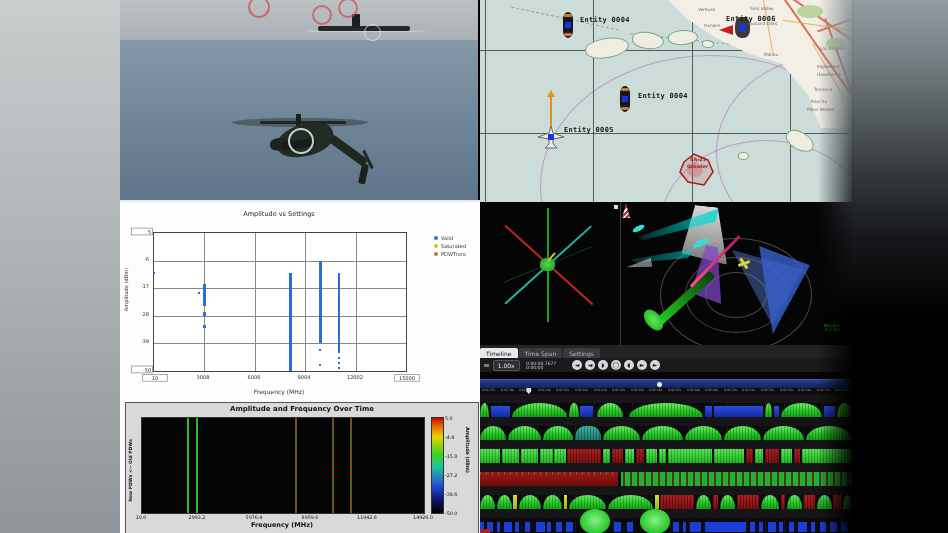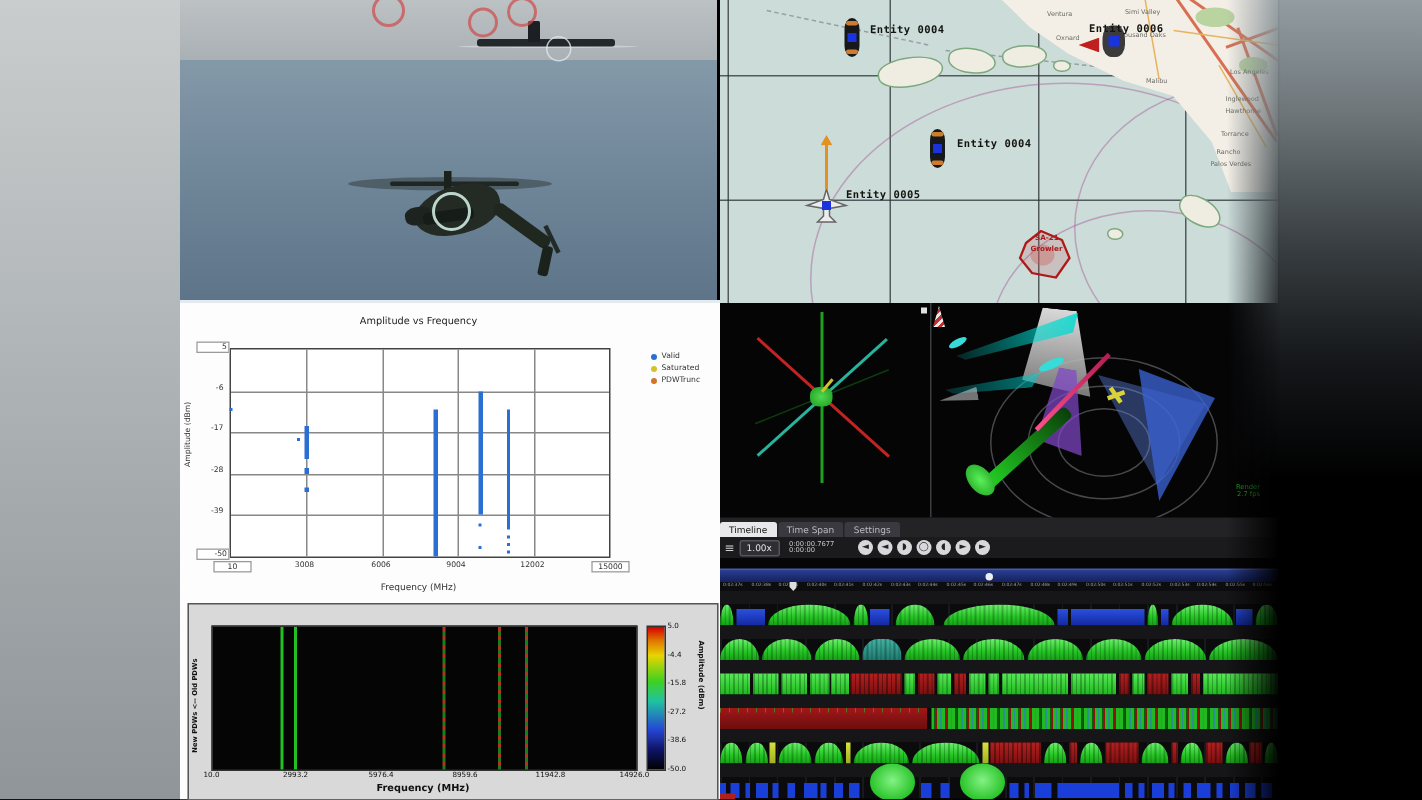--- a/index.html
+++ b/index.html
@@ -252,21 +252,21 @@
       <div class="orange-arrow-head" style="left: 67px; top: 90px;"></div>
       <div class="ent-label" style="left: 84px; top: 126px;">Entity 0005</div>
       <div class="gnd" style="left: 255px; top: 17px;">
         <div class="bluesq"></div>
       </div>
       <div class="red-arrow" style="left: 239px; top: 25px; width: 14px; height: 10px;"></div>
       <div class="ent-label" style="left: 246px; top: 15px;">Entity 0006</div>
     </div>
 
   <div id="charts">
-    <div class="sp-title">Amplitude vs Frequency</div>
+    <div class="sp-title">Amplitude vs Settings</div>
     <div id="sp-plot">
         <div class="grid-v" style="left: 20%;"></div>
         <div class="grid-v" style="left: 40%;"></div>
         <div class="grid-v" style="left: 60%;"></div>
         <div class="grid-v" style="left: 80%;"></div>
         <div class="grid-h" style="top: 20%;"></div>
         <div class="grid-h" style="top: 40%;"></div>
         <div class="grid-h" style="top: 60%;"></div>
         <div class="grid-h" style="top: 80%;"></div>
         <div class="pt" style="left: 0%; top: 29.0909%; background: rgb(42, 111, 212);"></div>
@@ -294,20 +294,21 @@
           <div class="lg-dot" style="background: rgb(212, 194, 42);"></div>
           <div class="lg-txt">Saturated</div>
         </div>
         <div class="lg-row">
           <div class="lg-dot" style="background: rgb(212, 116, 42);"></div>
           <div class="lg-txt">PDWTrunc</div>
         </div>
       </div>
 
     <div id="spec-frame">
+      <div class="spec-title">Amplitude and Frequency Over Time</div>
       <div id="spec-plot">
           <div class="sline solid" style="left: 16.0231%;"></div>
           <div class="sline solid" style="left: 19.04%;"></div>
           <div class="sline dashed" style="left: 54.2371%;"></div>
           <div class="sline dashed" style="left: 67.3103%;"></div>
           <div class="sline dashed" style="left: 73.6793%;"></div>
         </div>
       <div class="spec-ylabel">New PDWs &lt;-- Old PDWs</div>
       <div class="spec-xlabel">Frequency (MHz)</div>
       <div id="spec-cbar"></div>

